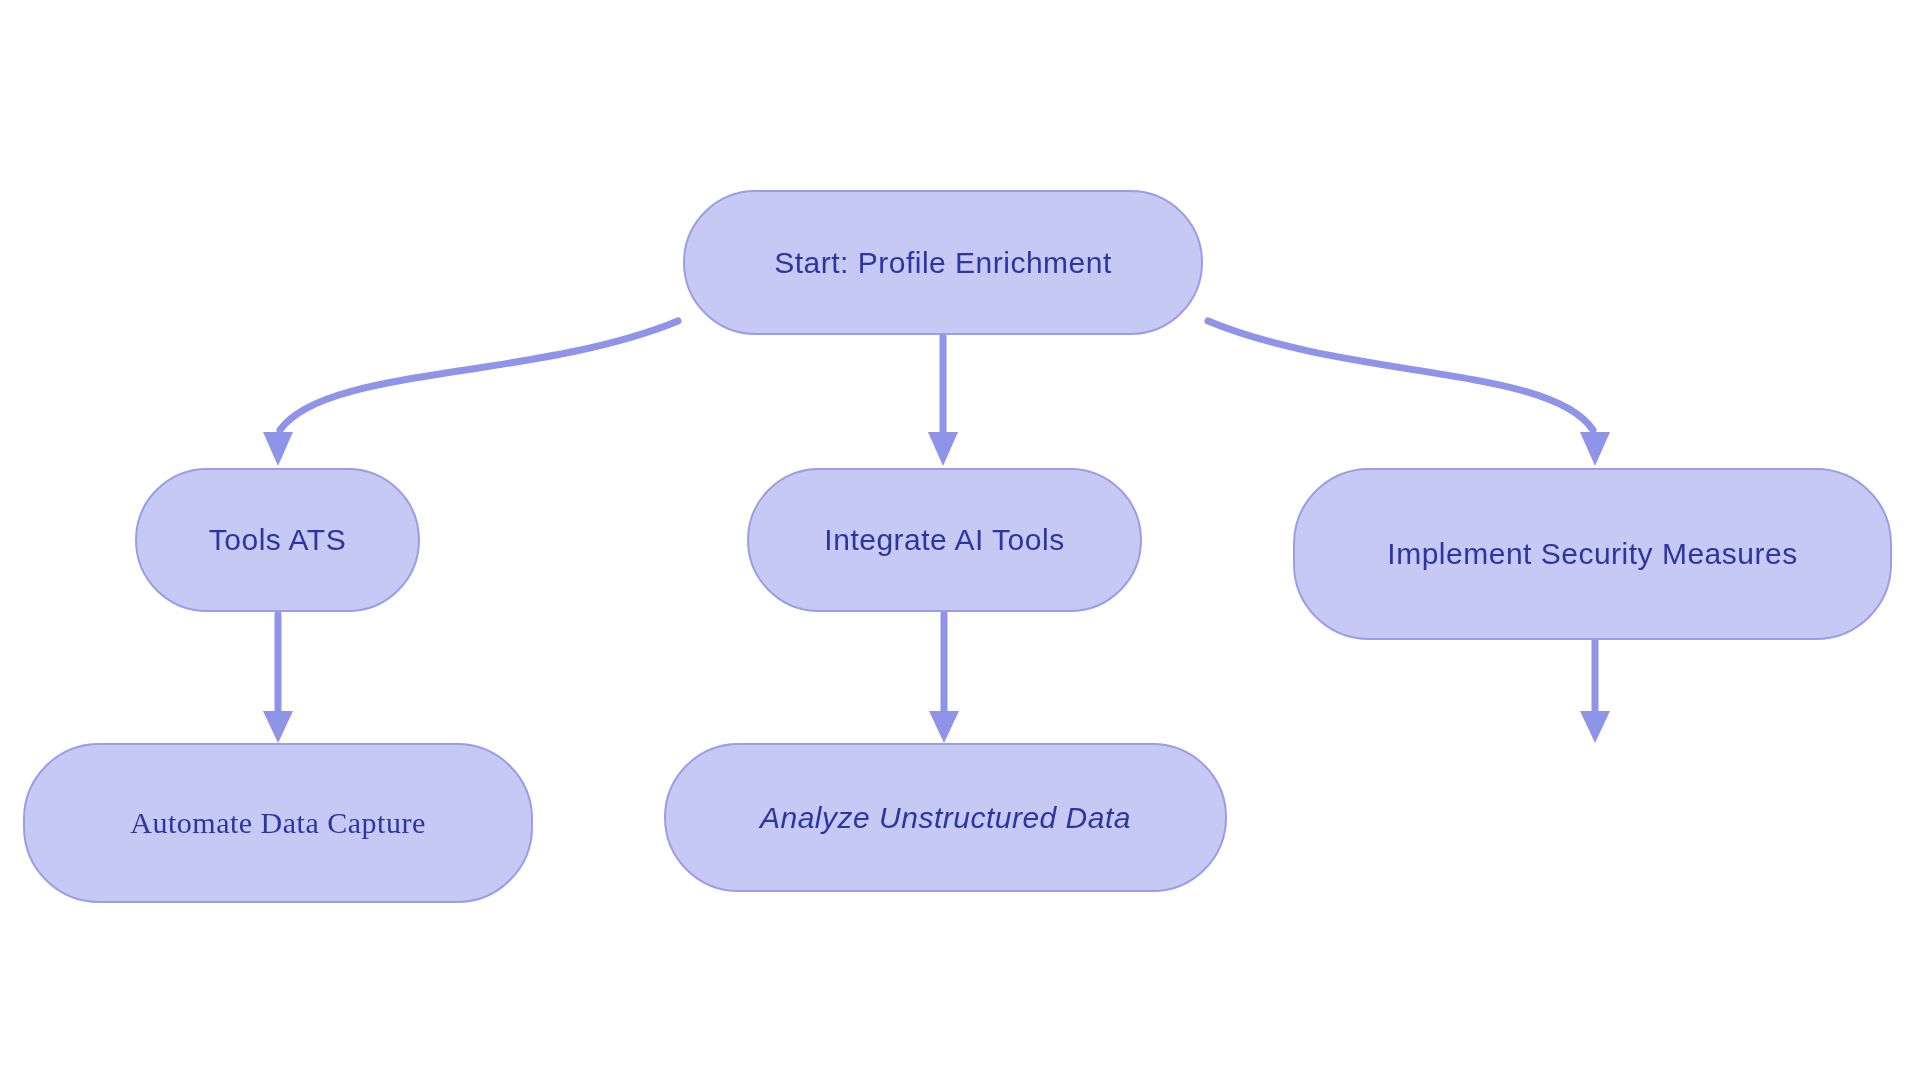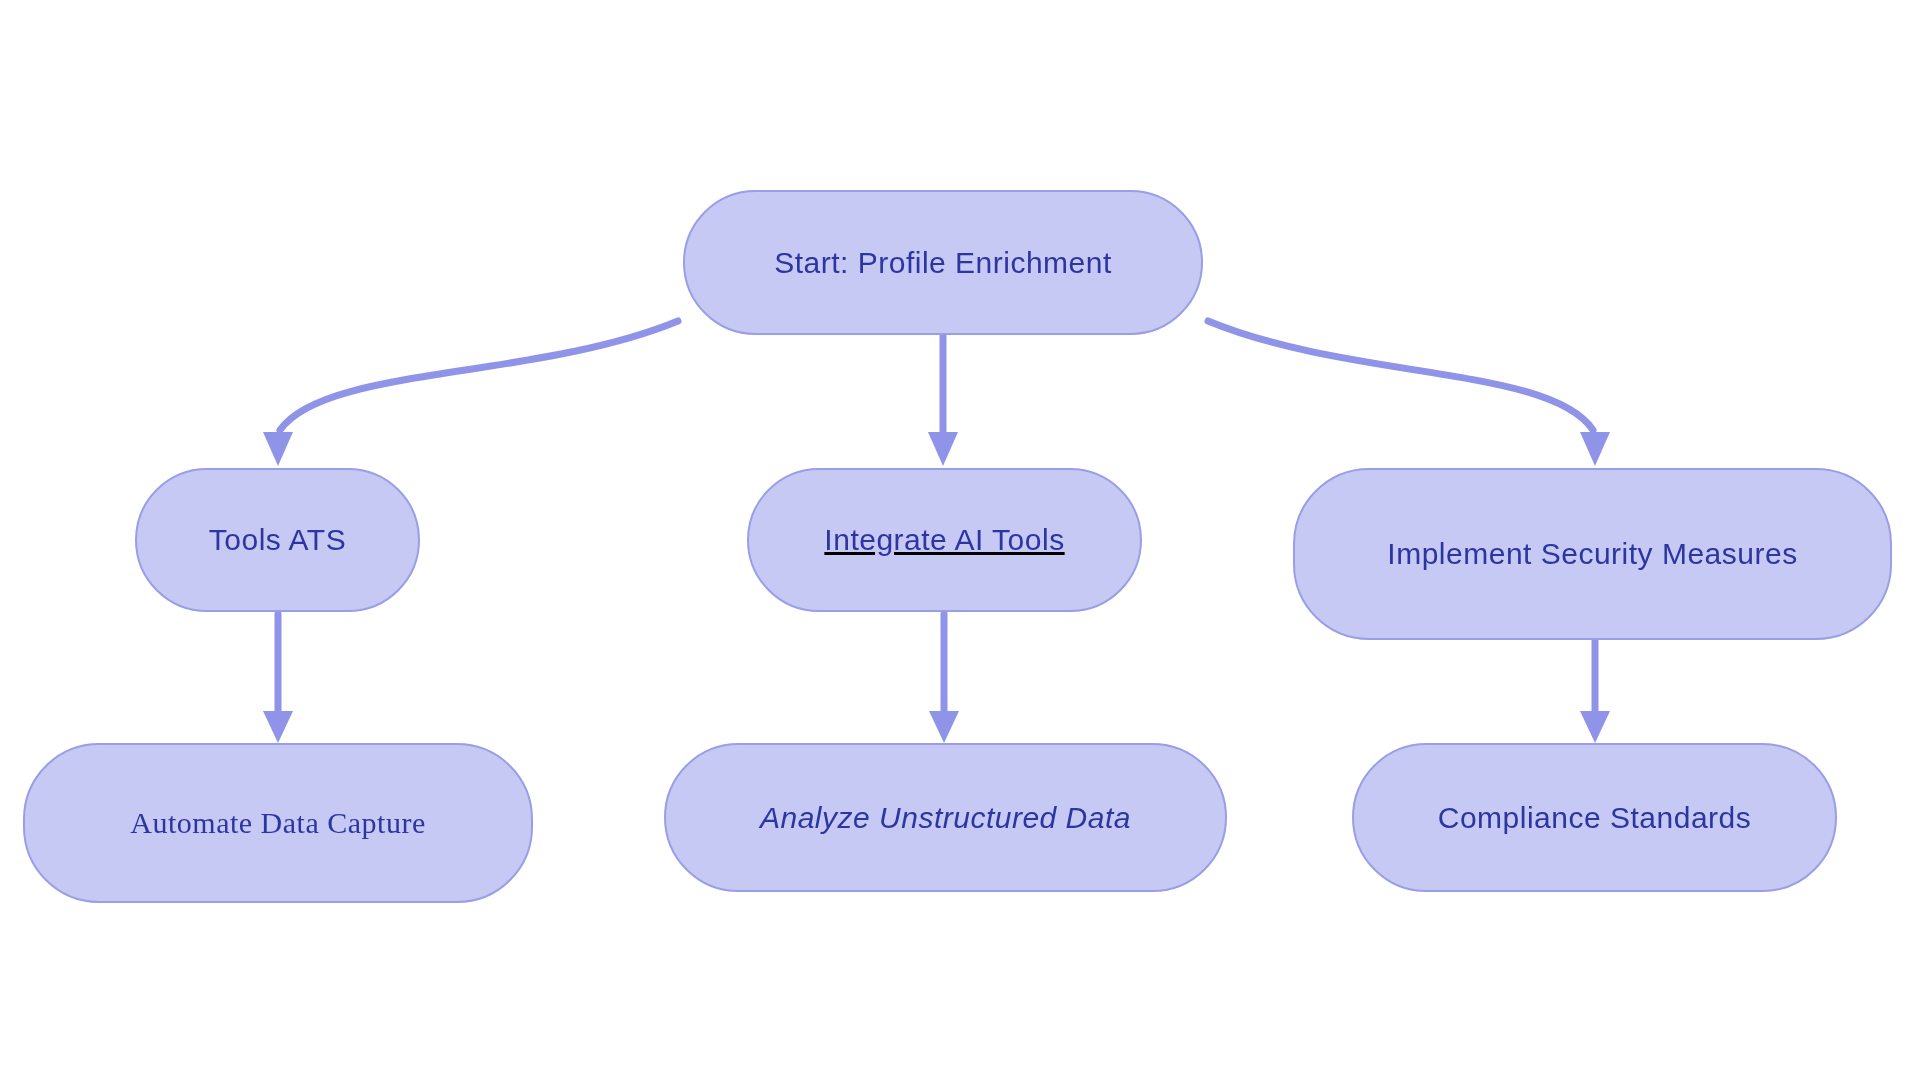--- a/index.html
+++ b/index.html
@@ -80,33 +80,30 @@
   </svg>
 
   <div class="node" style="left: 683px; top: 190px; width: 520px; height: 145px;">
     <span class="node-label">Start: Profile Enrichment</span>
   </div>
 
   <div class="node" style="left: 135px; top: 468px; width: 285px; height: 144px;">
     <span class="node-label">Tools ATS</span>
   </div>
 
-  <div class="node" style="left: 747px; top: 468px; width: 395px; height: 144px; text-decoration: underline;">
+  <div class="node" style="left: 747px; top: 468px; width: 395px; height: 144px;">
     <span class="node-label">Integrate AI Tools</span>
   </div>
 
   <div class="node" style="left: 1293px; top: 468px; width: 599px; height: 172px;">
     <span class="node-label">Implement Security Measures</span>
   </div>
 
   <div class="node" style="left: 23px; top: 743px; width: 510px; height: 160px; font-family: Liberation Serif, serif;">
     <span class="node-label">Automate Data Capture</span>
   </div>
 
   <div class="node" style="left: 664px; top: 743px; width: 563px; height: 149px; font-style: italic;">
     <span class="node-label">Analyze Unstructured Data</span>
   </div>
 
-  <div class="node" style="left: 1352px; top: 743px; width: 485px; height: 149px;">
-    <span class="node-label">Compliance Standards</span>
-  </div>
 
 </div>
 
 </body></html>

